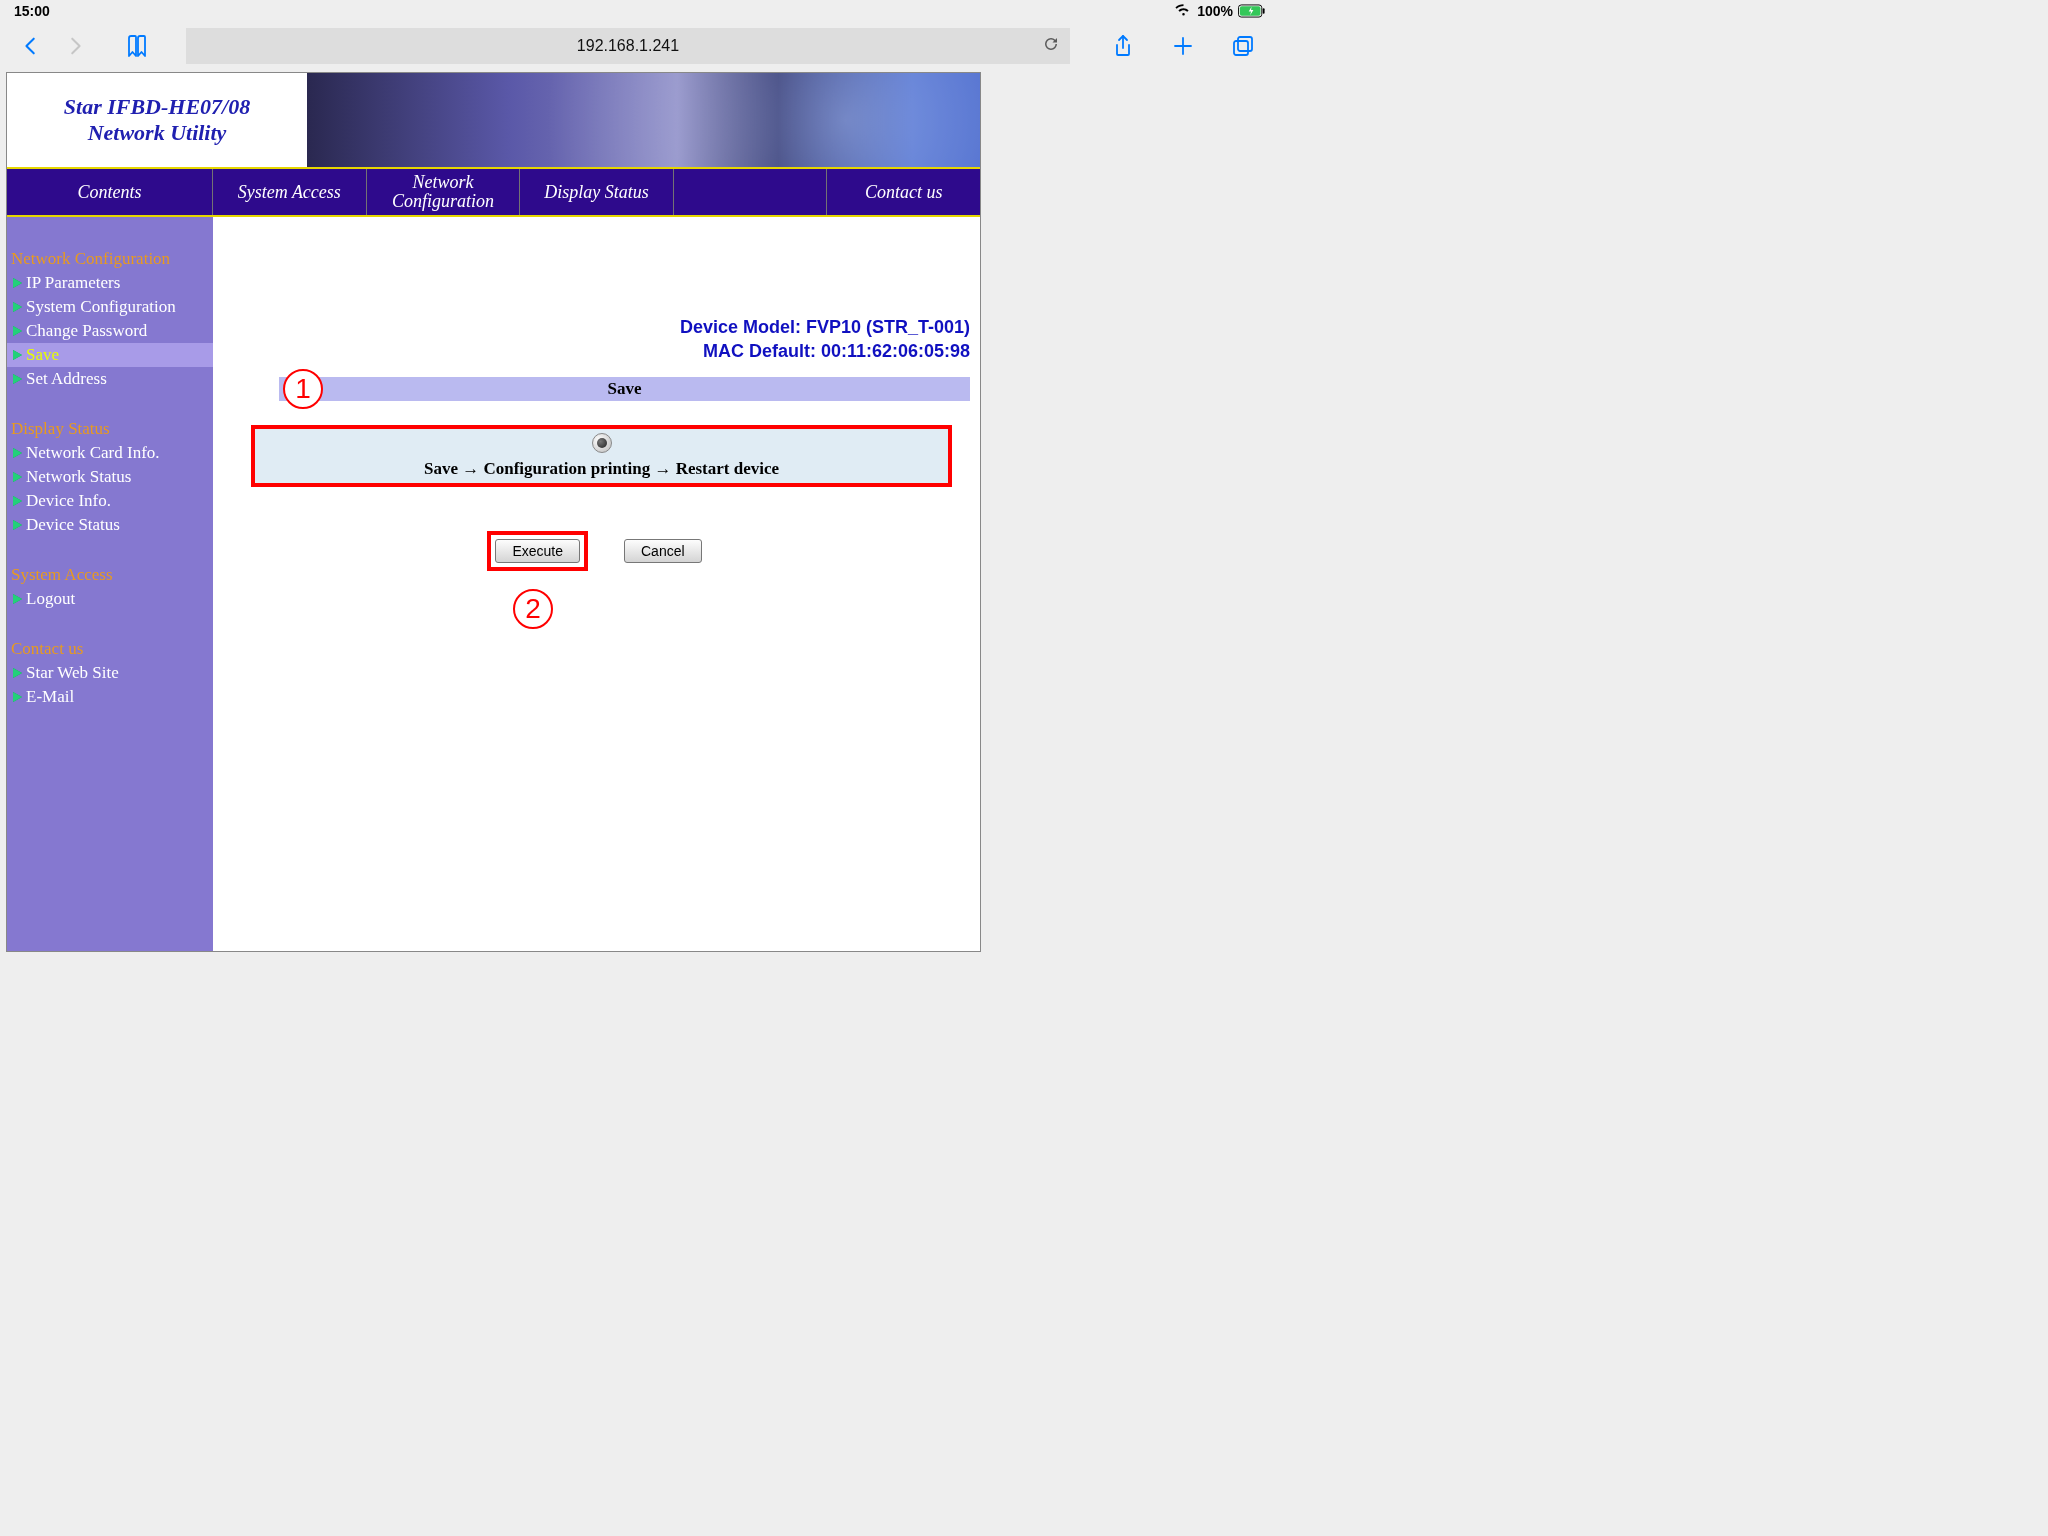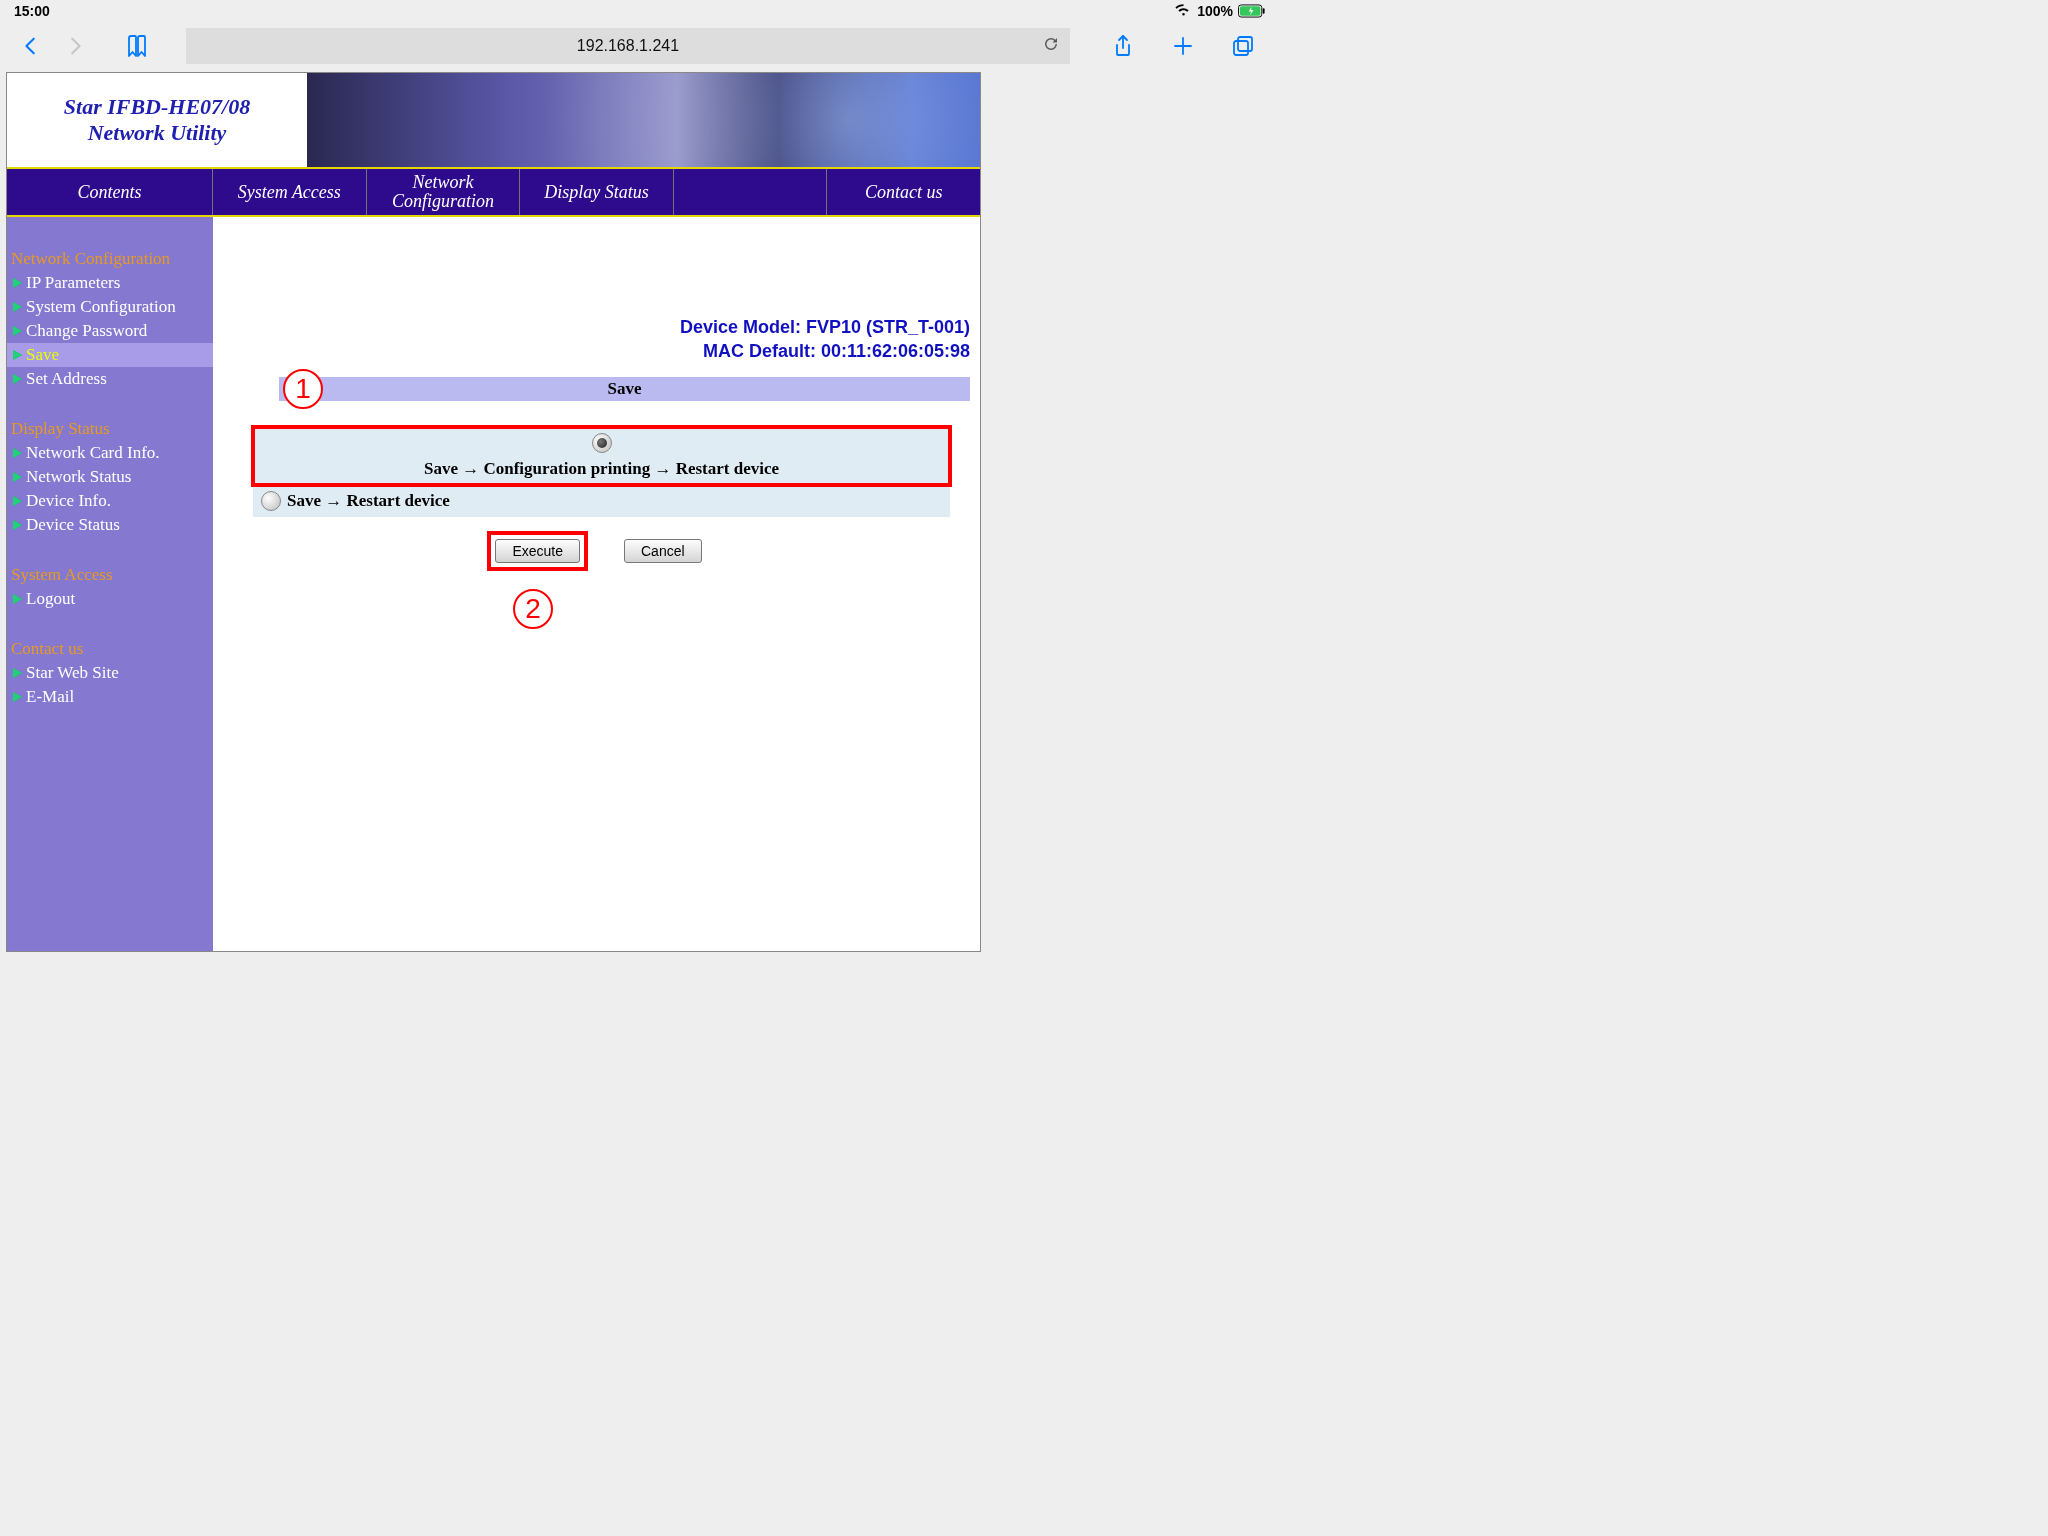--- a/index.html
+++ b/index.html
@@ -402,24 +402,20 @@
 
       <div class="callout c1">1</div>
 
       <div class="options">
         <label class="option-row highlight">
           <span class="radio">
               <span class="dot"></span>
             </span>
           <span>Save → Configuration printing → Restart device</span>
         </label>
-        <label class="option-row">
-          <span class="radio"></span>
-          <span>Save → Restart device</span>
-        </label>
       </div>
 
       <div class="buttons">
         <span class="exec-wrap">
           <button class="btn">Execute</button>
         </span>
         <button class="btn">Cancel</button>
       </div>
 
       <div class="callout c2">2</div>

